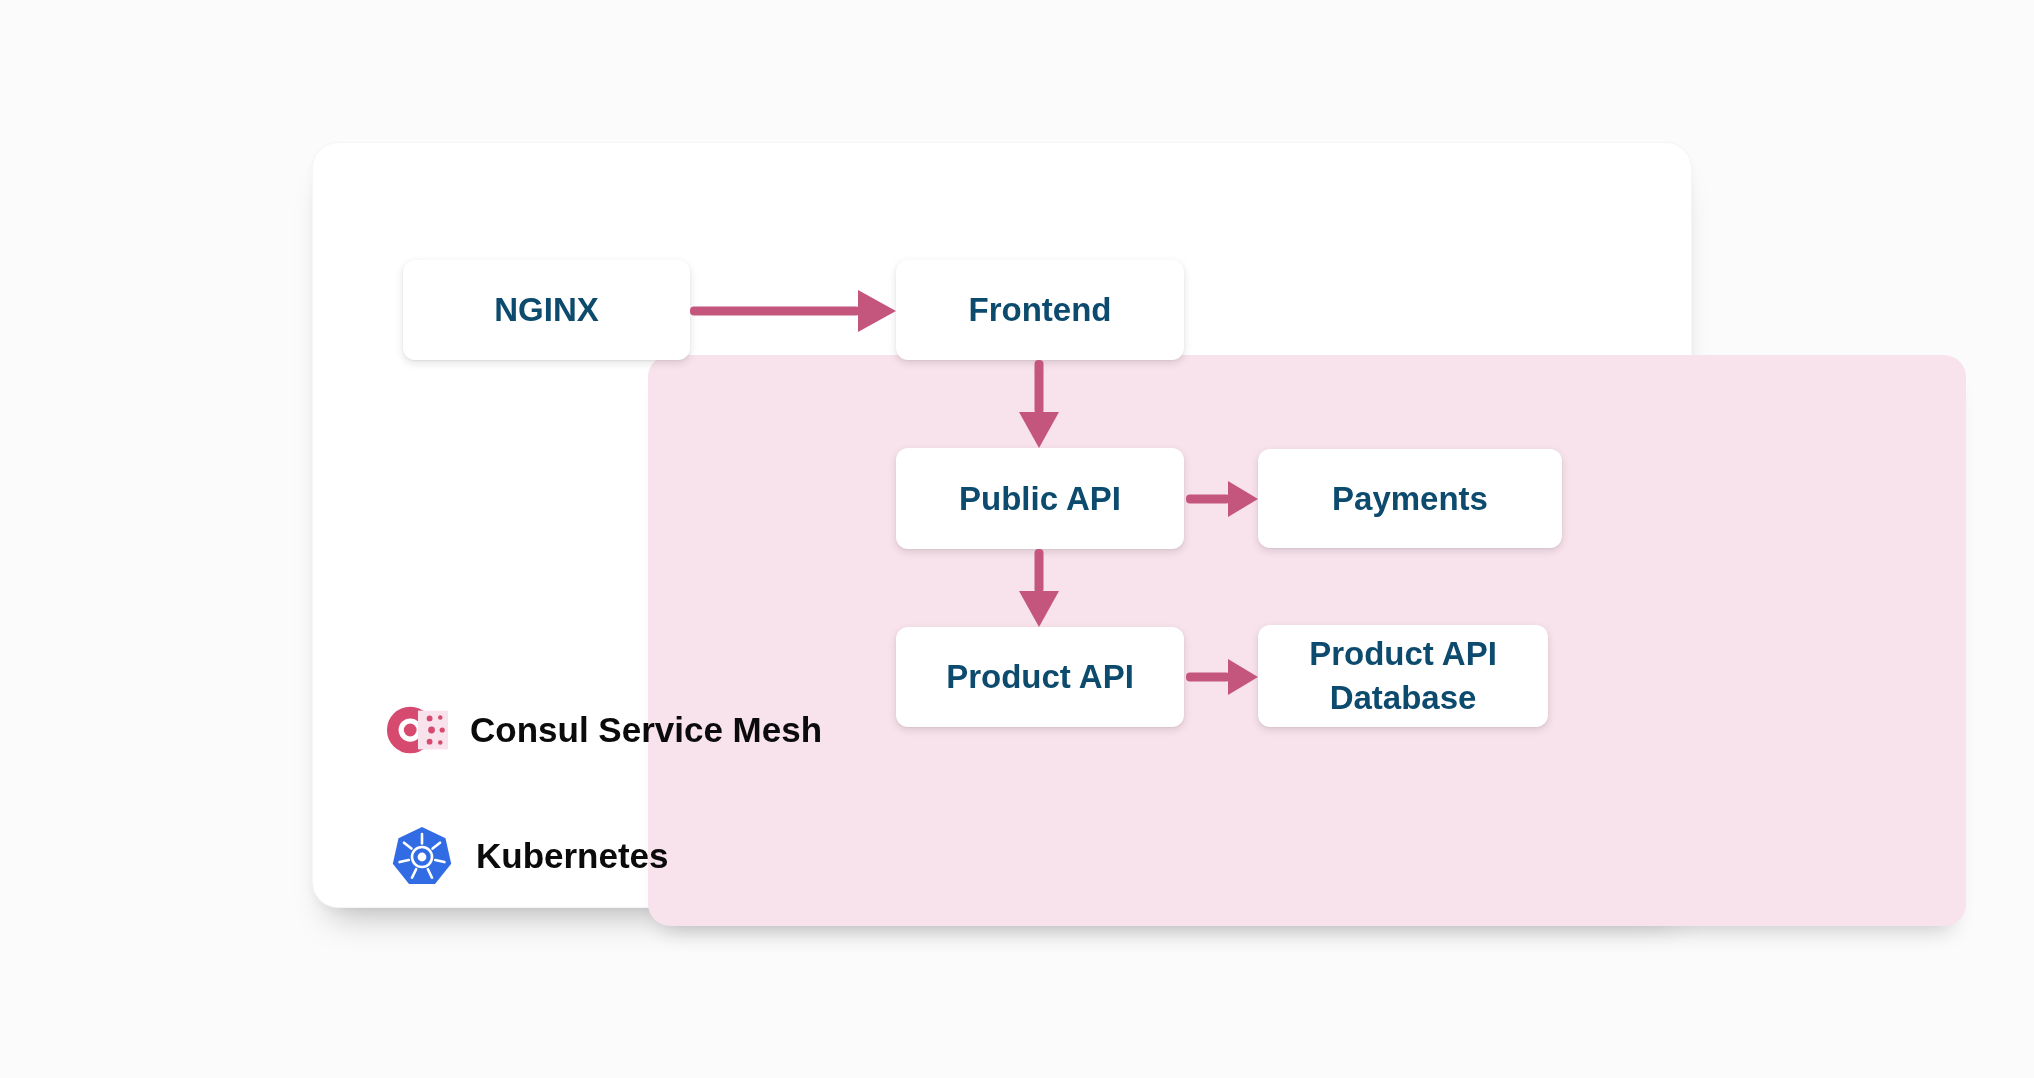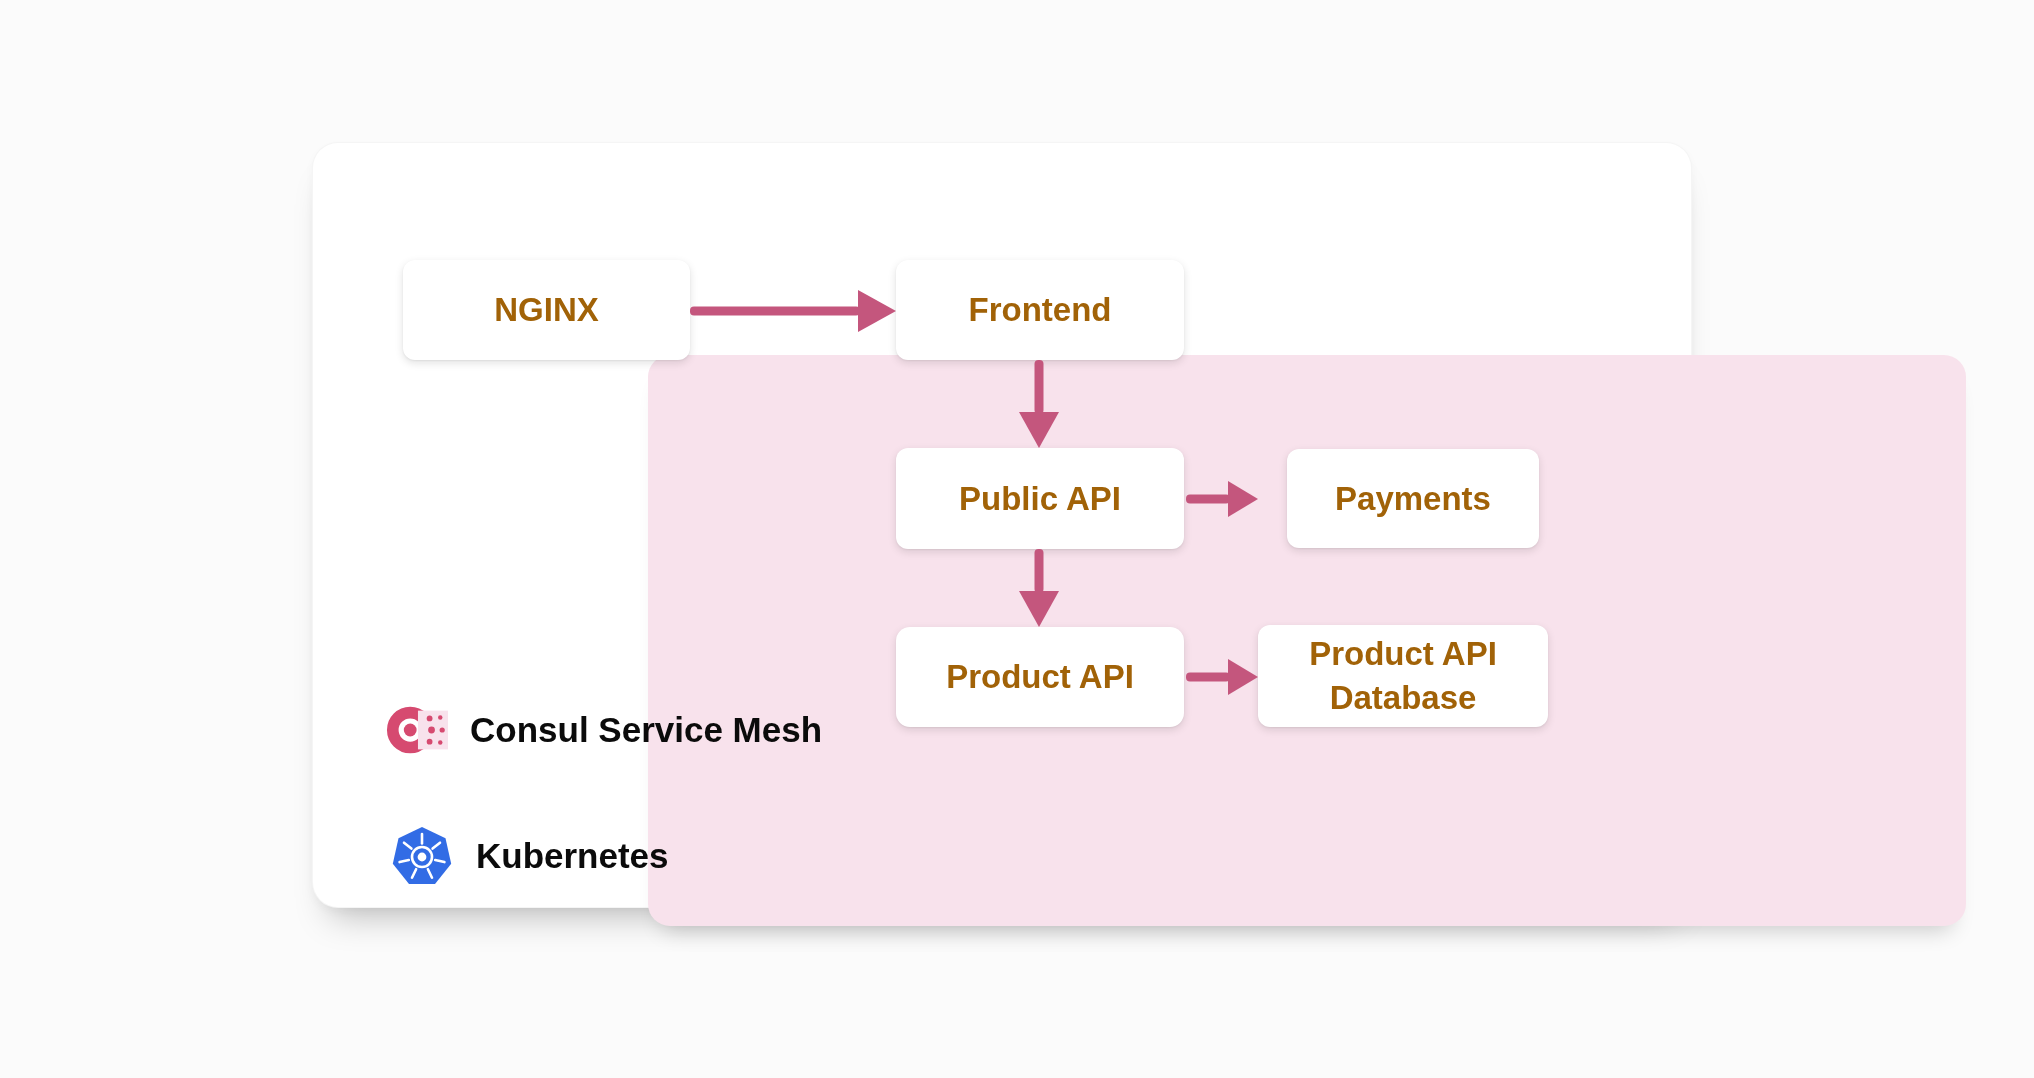--- a/index.html
+++ b/index.html
@@ -21,27 +21,27 @@
   .mesh-panel{
     position:absolute;left:335px;top:212px;width:1318px;height:571px;
     background:#f8e2ec;border-radius:22px;
     box-shadow:0 18px 22px -14px rgba(0,0,0,0.20);
   }
 
   .node{
     position:absolute;background:#ffffff;border-radius:12px;
     box-shadow:0 3px 9px rgba(20,20,20,0.12),0 1px 2px rgba(20,20,20,0.06);
     display:flex;align-items:center;justify-content:center;text-align:center;
-    color:#a16207;font-weight:700;font-size:33px;line-height:1.32;
+    color:#0c4a6e;font-weight:700;font-size:33px;line-height:1.32;
   }
   .node-nginx      {left:403px; top:260px; width:287px; height:100px;}
   .node-frontend   {left:896px; top:260px; width:288px; height:100px;}
   .node-public-api {left:896px; top:448px; width:288px; height:101px;}
-  .node-payments   {left:1258px;top:449px; width:252px; height:99px;margin-left:29px;}
-  .node-product-api{left:896px; top:627px; width:288px; height:100px;border-radius:14px;}
+  .node-payments   {left:1258px;top:449px; width:304px; height:99px;}
+  .node-product-api{left:896px; top:627px; width:288px; height:100px;}
   .node-product-db {left:1258px;top:625px; width:290px; height:102px; padding:0 14px; box-sizing:border-box;align-items:center;}
 
   .edge{position:absolute;}
   .edge rect,.edge polygon{fill:#c4567d;}
 
   .legend-row{
     position:absolute;display:flex;align-items:center;gap:22px;
     color:#0b0b0b;font-weight:700;font-size:35px;white-space:nowrap;
   }
   .legend-consul{left:386px;top:703px;}

